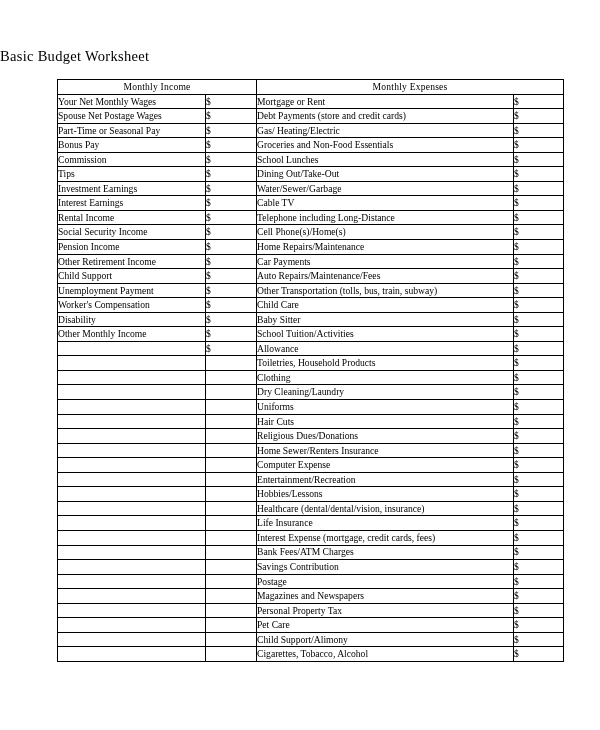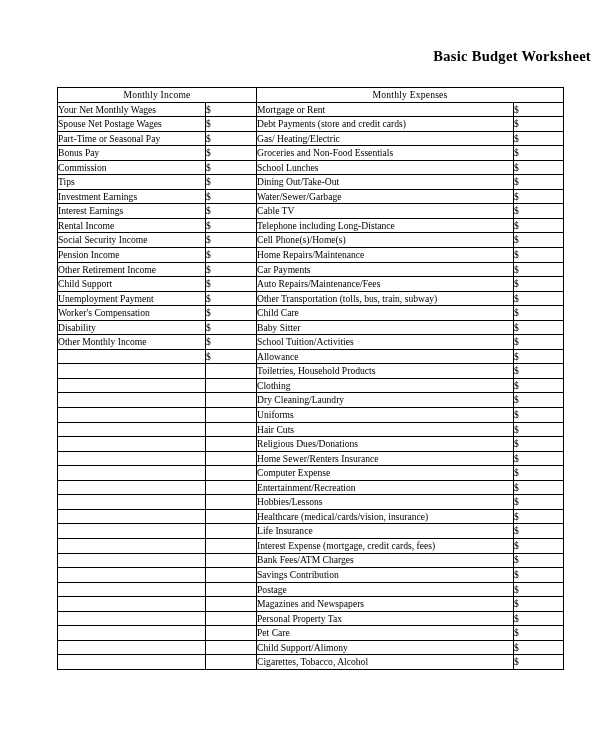--- a/index.html
+++ b/index.html
@@ -14,30 +14,30 @@
     color: #000000;
     overflow: hidden;
     position: relative;
   }
 
   #page-title {
     position: absolute;
     top: 48px;
     left: 0;
     width: 591px;
-    text-align: right;
+    text-align: left;
     font-size: 14.5px;
-    font-weight: bold;
+    font-weight: normal;
     letter-spacing: 0.3px;
   }
 
   #worksheet-table {
     position: absolute;
     left: 57px;
-    top: 87px;
+    top: 79px;
     width: 506px;
     border-collapse: collapse;
     table-layout: fixed;
   }
 
   #worksheet-table td,
   #worksheet-table th {
     border: 1px solid #000000;
     padding: 0;
     vertical-align: middle;
@@ -258,21 +258,21 @@
       </tr>
       <tr>
         <td class="label-cell"></td>
         <td class="amt-cell"></td>
         <td class="label-cell">Hobbies/Lessons</td>
         <td class="amt-cell">$</td>
       </tr>
       <tr>
         <td class="label-cell"></td>
         <td class="amt-cell"></td>
-        <td class="label-cell">Healthcare (medical/cards/vision, insurance)</td>
+        <td class="label-cell">Healthcare (dental/dental/vision, insurance)</td>
         <td class="amt-cell">$</td>
       </tr>
       <tr>
         <td class="label-cell"></td>
         <td class="amt-cell"></td>
         <td class="label-cell">Life Insurance</td>
         <td class="amt-cell">$</td>
       </tr>
       <tr>
         <td class="label-cell"></td>

